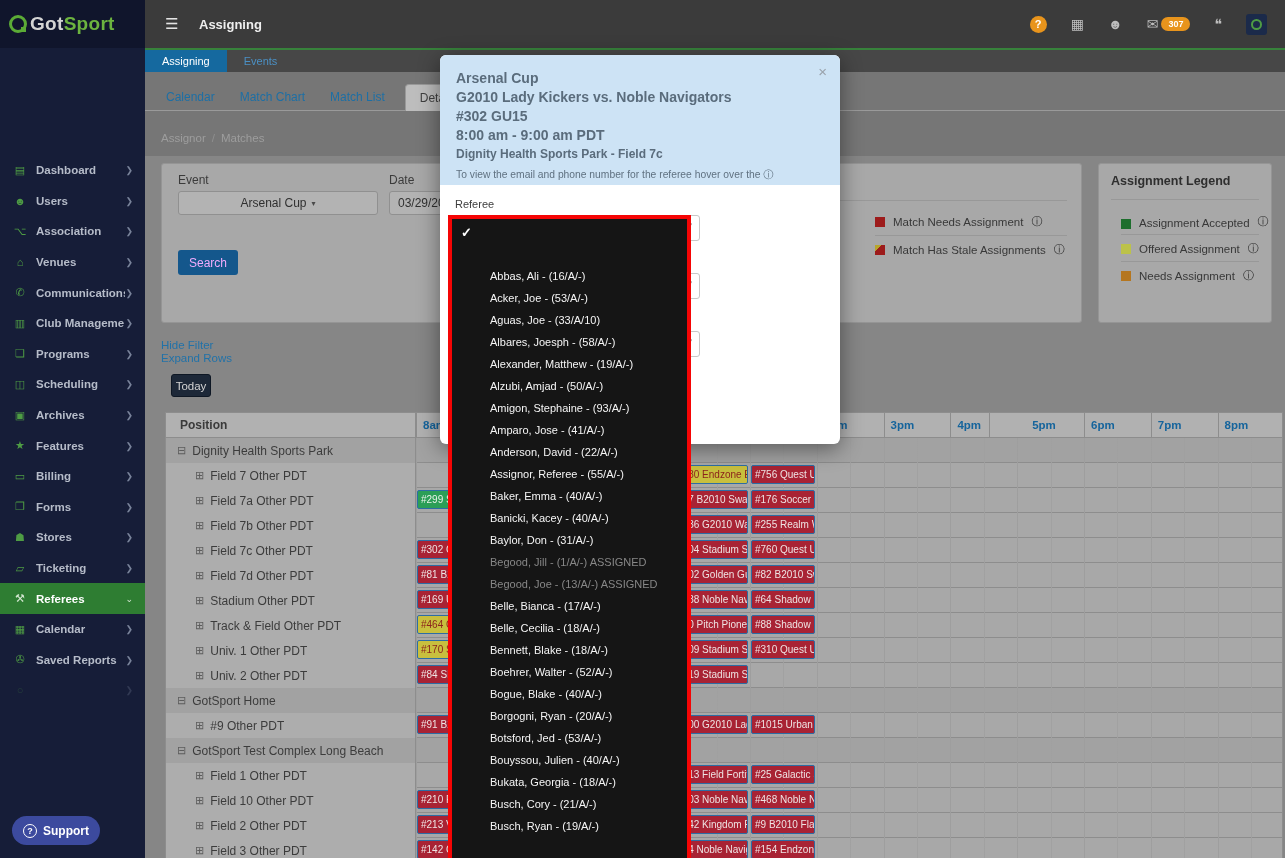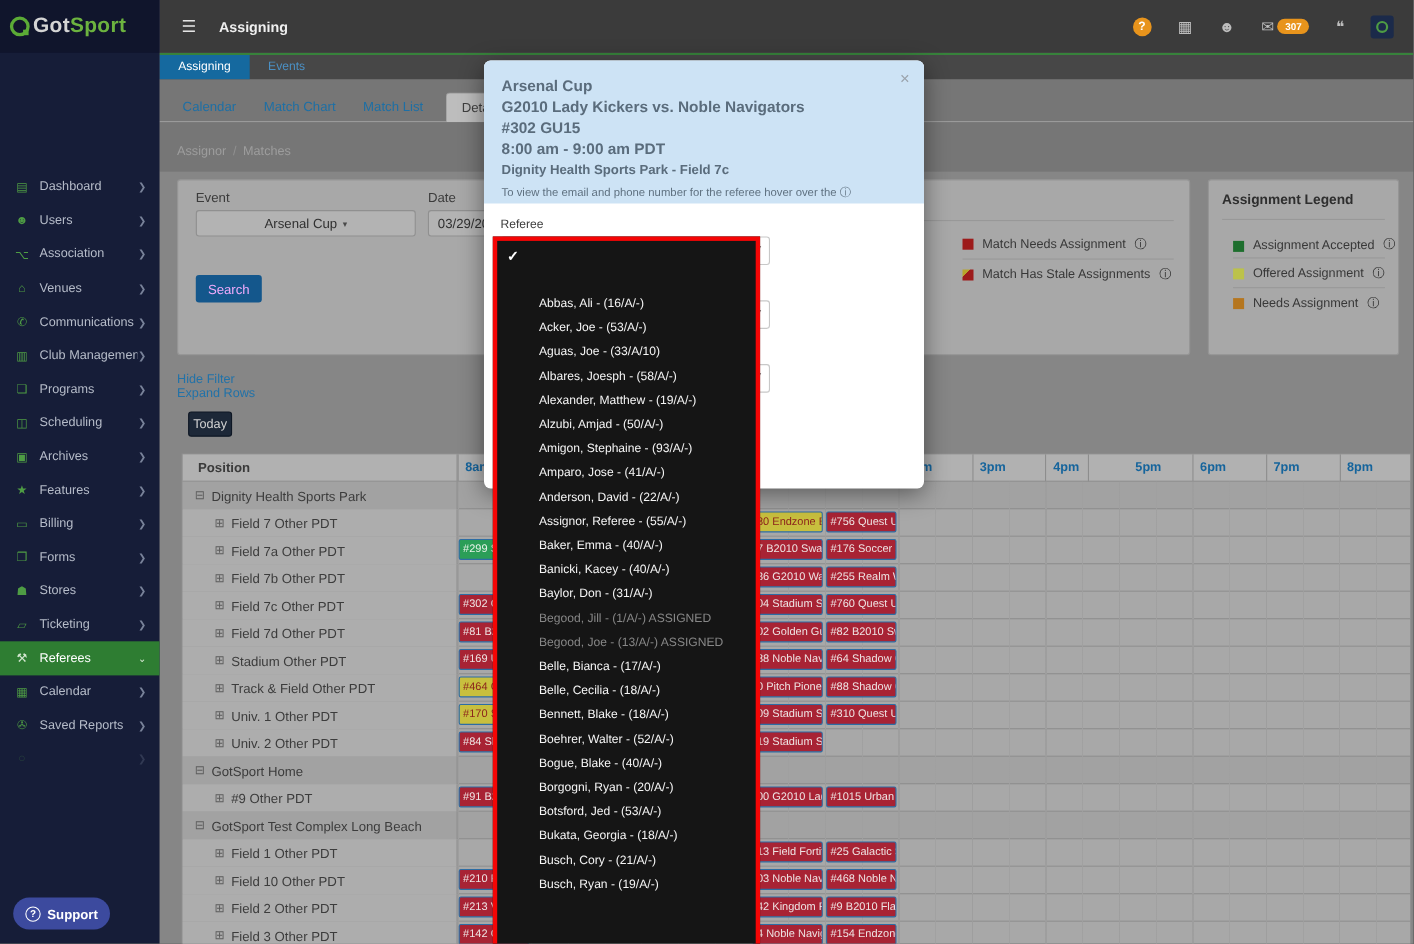--- a/index.html
+++ b/index.html
@@ -11,21 +11,21 @@
   
   .sidebar { position:absolute; left:0; top:0; width:145px; height:858px; background:#161d38; z-index:5; }
   .logo { position:absolute; left:0; top:0; width:145px; height:48px; background:#10152c; display:flex; align-items:center; padding-left:9px; }
   .logo-ring { width:18px; height:18px; border:3px solid #5bab36; border-radius:50%; margin-right:3px; position:relative; }
   .logo-ring::after { content:""; position:absolute; right:-2px; bottom:-2px; width:5px; height:5px; background:#5bab36; }
   .logo-got { color:#d4d4d4; font-size:19px; font-weight:bold; letter-spacing:.3px; }
   .logo-sport { color:#6cb33f; font-size:19px; font-weight:bold; letter-spacing:.3px; }
   .side-menu { position:absolute; left:0; top:155px; width:145px; }
   .side-item { display:flex; align-items:center; height:30.6px; padding:0 12px; color:#b6bcc9; font-size:11.5px; cursor:pointer; }
   .side-item .side-ico { width:16px; color:#4e9c44; font-size:11px; text-align:center; }
-  .side-item .side-label { flex:1; padding-left:8px; white-space:nowrap; overflow:hidden; }
+  .side-item .side-label { flex:1; padding-left:8px; white-space:nowrap; overflow:hidden;font-weight:bold; }
   .side-item .side-chev { color:#79839a; font-size:9px; }
   .side-item.active { background:#2e7d32; color:#fff; }
   .side-item.active .side-ico { color:#d5e8d2; }
   .side-item.active .side-chev { color:#d5e8d2; }
   .side-item.faded { opacity:.28; }
   .support-btn { position:absolute; left:12px; bottom:13px; width:88px; height:29px; border-radius:15px; background:#3c4a9e; color:#fff;
     display:flex; align-items:center; justify-content:center; gap:6px; font-size:12px; font-weight:bold; cursor:pointer; }
   .support-q { width:14px; height:14px; border:1.4px solid #fff; border-radius:50%; font-size:9px; font-weight:bold; display:flex; align-items:center; justify-content:center; }
   
   .topbar { position:absolute; left:145px; top:0; width:1140px; height:48px; background:#3b3b3b; z-index:4; }
@@ -546,19 +546,20 @@
         <div class="opt">Baylor, Don - (31/A/-)</div>
         <div class="opt assigned">Begood, Jill - (1/A/-) ASSIGNED</div>
         <div class="opt assigned">Begood, Joe - (13/A/-) ASSIGNED</div>
         <div class="opt">Belle, Bianca - (17/A/-)</div>
         <div class="opt">Belle, Cecilia - (18/A/-)</div>
         <div class="opt">Bennett, Blake - (18/A/-)</div>
         <div class="opt">Boehrer, Walter - (52/A/-)</div>
         <div class="opt">Bogue, Blake - (40/A/-)</div>
         <div class="opt">Borgogni, Ryan - (20/A/-)</div>
         <div class="opt">Botsford, Jed - (53/A/-)</div>
+        <div class="opt">Bouyssou, Julien - (40/A/-)</div>
         <div class="opt">Bukata, Georgia - (18/A/-)</div>
         <div class="opt">Busch, Cory - (21/A/-)</div>
         <div class="opt">Busch, Ryan - (19/A/-)</div>
       </div>
   </div>
 
 </div>
 
 </body></html>

